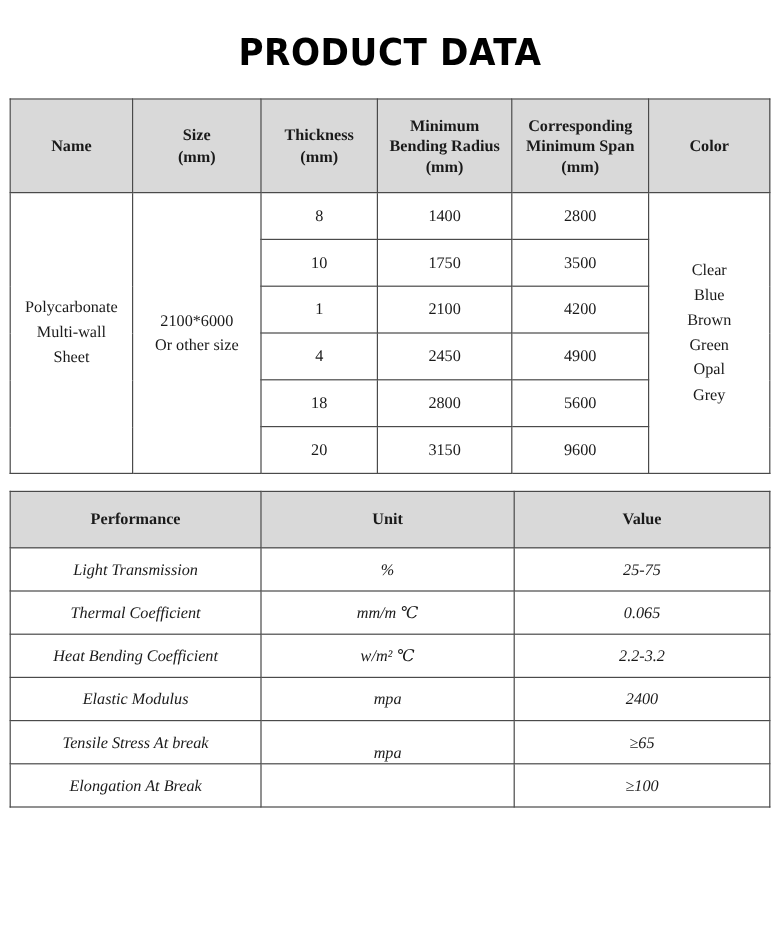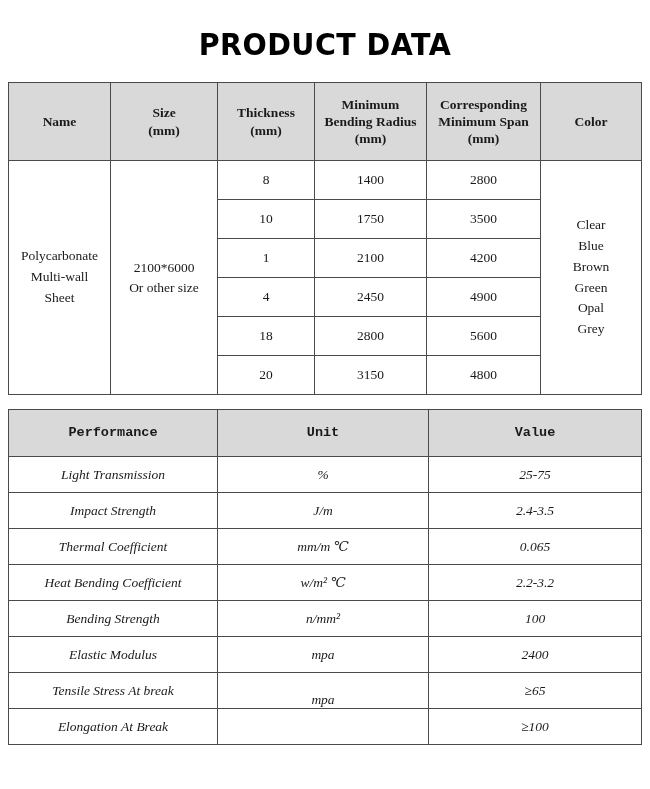--- a/index.html
+++ b/index.html
@@ -63,21 +63,21 @@
   #table-specs td.color-cell { font-size: 13.5px; }
   #table-specs td.color-cell { line-height: 1.55; }
   #table-specs td.name-cell { line-height: 1.55; }
   #table-specs td.size-cell { line-height: 1.45; }
 
   
   #table-performance {
     left: 8px; top: 409px;
     width: 633px;
   }
-  #table-performance th { height: 47px; font-family: Liberation Mono, monospace; }
+  #table-performance th { height: 47px; }
   #table-performance td { height: 36px; font-style: italic; }
   .nowrap { white-space: nowrap; }
   .ge { white-space: nowrap; }
   .shift-down { position: relative; top: 9px; display: inline-block; }
 </style>
 </head>
 <body>
 
 <div class="page">
 
@@ -159,21 +159,21 @@
         <td class="span-cell">4900</td>
       </tr>
       <tr>
         <td class="thickness-cell">18</td>
         <td class="radius-cell">2800</td>
         <td class="span-cell">5600</td>
       </tr>
       <tr>
         <td class="thickness-cell">20</td>
         <td class="radius-cell">3150</td>
-        <td class="span-cell">4800</td>
+        <td class="span-cell">9600</td>
       </tr>
     </tbody>
   </table>
 
   <table class="grid" id="table-performance">
     <colgroup>
       <col style="width:209px">
       <col style="width:211px">
       <col style="width:213px">
     </colgroup>
@@ -184,40 +184,30 @@
         <th>Value</th>
       </tr>
     </thead>
     <tbody>
       <tr>
         <td>Light Transmission</td>
         <td>%</td>
         <td>25-75</td>
       </tr>
       <tr>
-        <td>Impact Strength</td>
-        <td>J/m</td>
-        <td>2.4-3.5</td>
-      </tr>
-      <tr>
         <td>Thermal Coefficient</td>
         <td class="nowrap">mm/m ℃</td>
         <td>0.065</td>
       </tr>
       <tr>
         <td>Heat Bending Coefficient</td>
         <td class="nowrap">w/m² ℃</td>
         <td>2.2-3.2</td>
       </tr>
       <tr>
-        <td>Bending Strength</td>
-        <td>n/mm²</td>
-        <td>100</td>
-      </tr>
-      <tr>
         <td>Elastic Modulus</td>
         <td>mpa</td>
         <td>2400</td>
       </tr>
       <tr>
         <td>Tensile Stress At break</td>
         <td>
           <span class="shift-down">mpa</span>
         </td>
         <td class="ge">≥65</td>

